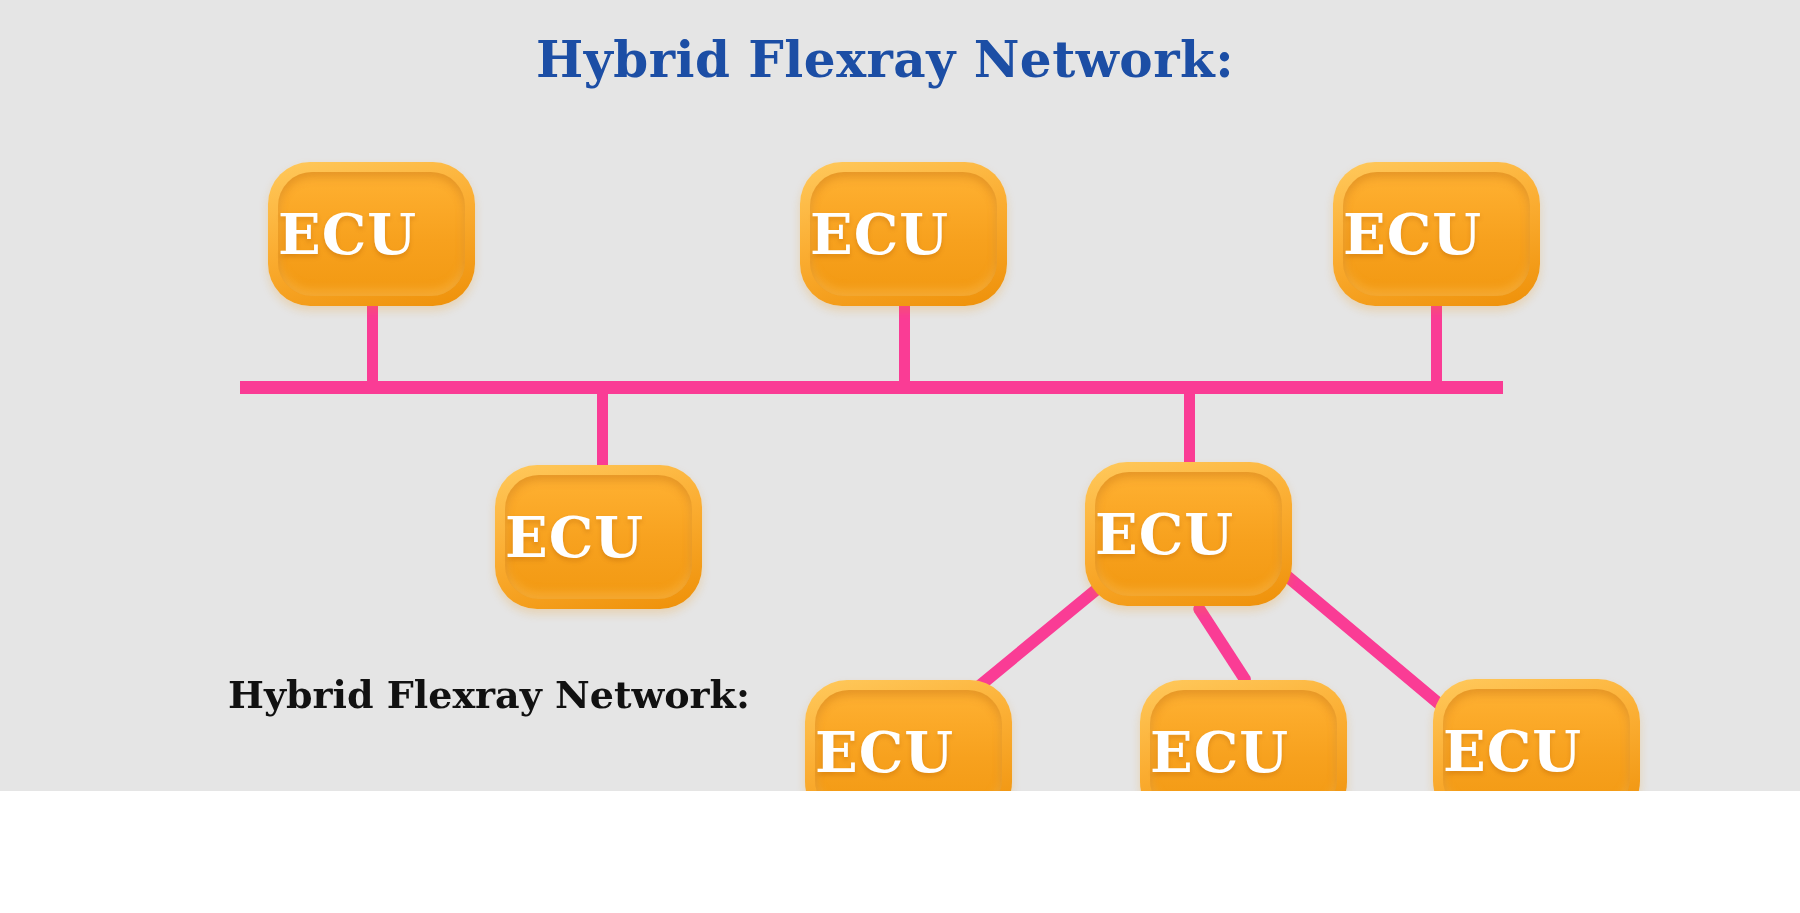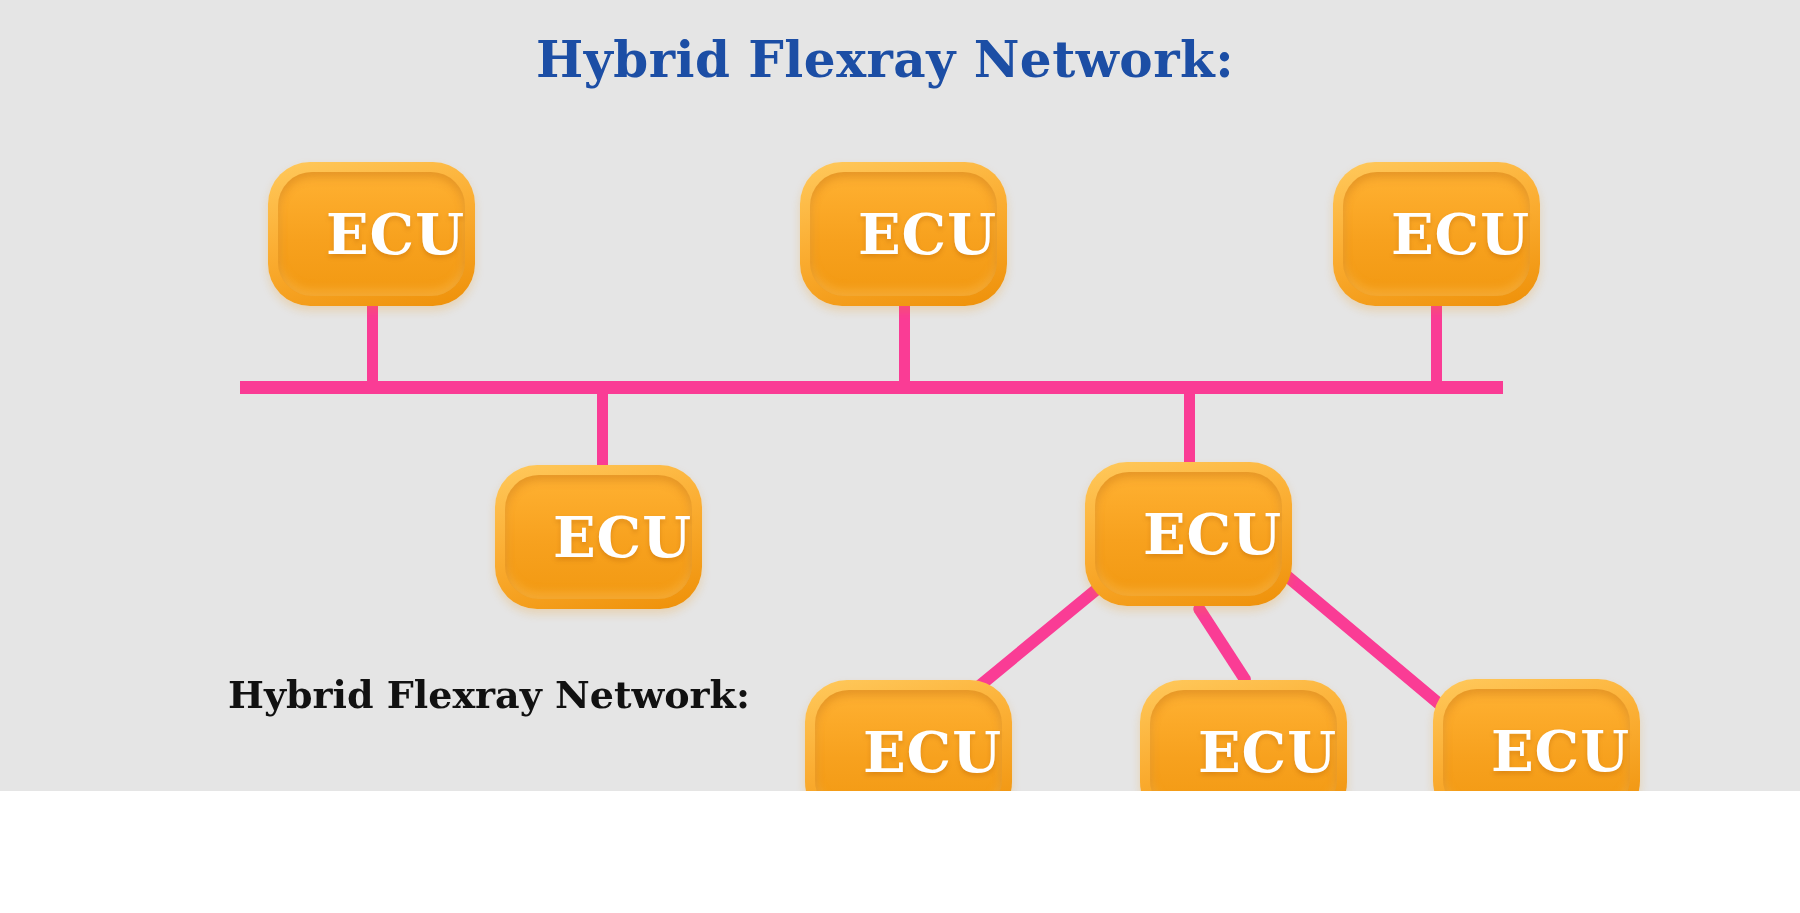--- a/index.html
+++ b/index.html
@@ -60,21 +60,21 @@
   }
   .ecu-face {
     position: absolute;
     inset: 10px;
     border-radius: 34px;
     background: linear-gradient(180deg, #FFB132 0%, var(--node-face) 55%, #F29912 100%);
     box-shadow: inset 0 5px 10px rgba(150, 70, 0, 0.26),
                 inset 0 -6px 10px rgba(255, 205, 110, 0.38);
     display: flex;
     align-items: center;
-    justify-content: flex-end;
+    justify-content: flex-start;
   }
   .ecu-label {
     font-family: "DejaVu Serif", serif;
     font-weight: 700;
     font-size: 56px;
     color: #ffffff;
     letter-spacing: 1px;
     text-shadow: 0 3px 4px rgba(170, 85, 0, 0.30);
   }
 </style>

